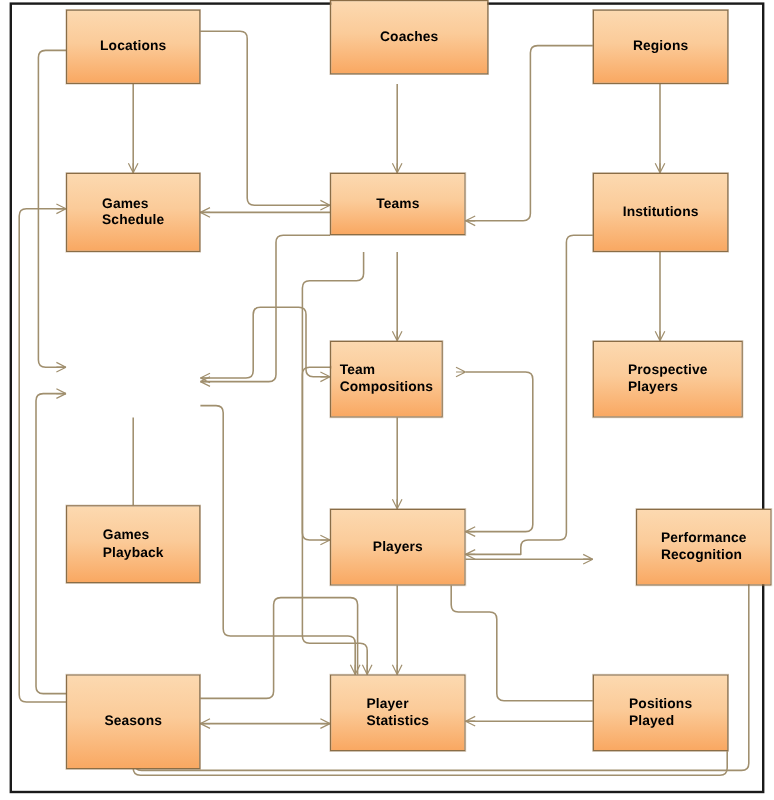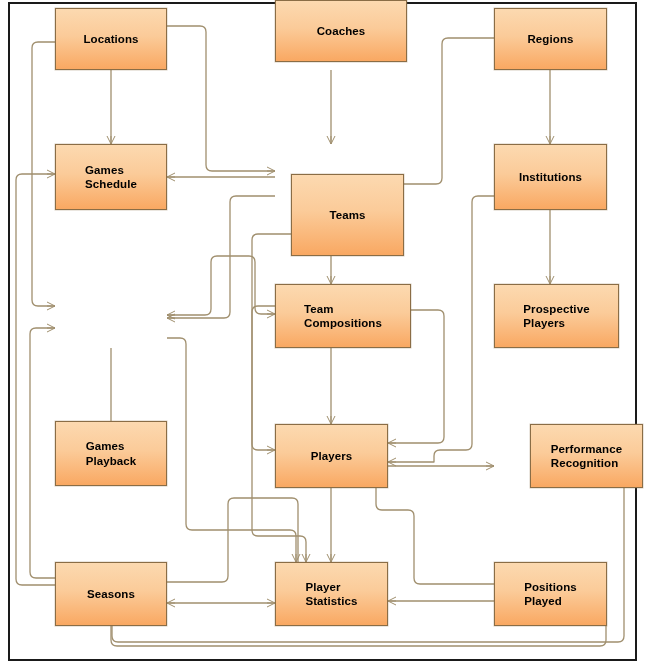--- a/index.html
+++ b/index.html
@@ -146,30 +146,30 @@
 
   <div class="entity" style="left:494px; top:8px;   width:113px; height:62px;">
     <span>Regions</span>
   </div>
 
   <div class="entity" style="left:55px;  top:144px; width:112px; height:66px;">
     <span>Games
 Schedule</span>
   </div>
 
-  <div class="entity" style="left:291px; top:144px; width:113px; height:82px;margin-top:30px;">
+  <div class="entity" style="left:275px; top:144px; width:113px; height:52px;">
     <span>Teams</span>
   </div>
 
   <div class="entity" style="left:494px; top:144px; width:113px; height:66px;">
     <span>Institutions</span>
   </div>
 
 
-  <div class="entity" style="left:275px; top:284px; width:136px; height:64px;">
+  <div class="entity" style="left:275px; top:284px; width:94px; height:64px;">
     <span>Team
 Compositions</span>
   </div>
 
   <div class="entity" style="left:494px; top:284px; width:125px; height:64px;">
     <span>Prospective
 Players</span>
   </div>
 
   <div class="entity" style="left:55px;  top:421px; width:112px; height:65px;">
@@ -179,21 +179,21 @@
 
   <div class="entity" style="left:275px; top:424px; width:113px; height:64px;">
     <span>Players</span>
   </div>
 
   <div class="entity" style="left:494px; top:424px; width:113px; height:64px;margin-left:36px;">
     <span>Performance
 Recognition</span>
   </div>
 
-  <div class="entity" style="left:55px;  top:562px; width:112px; height:64px;">
+  <div class="entity" style="left:55px;  top:562px; width:112px; height:79px;">
     <span>Seasons</span>
   </div>
 
   <div class="entity" style="left:494px; top:562px; width:113px; height:64px;">
     <span>Positions
 Played</span>
   </div>
 
   <div class="entity" style="left:275px; top:562px; width:113px; height:64px;">
     <span>Player

